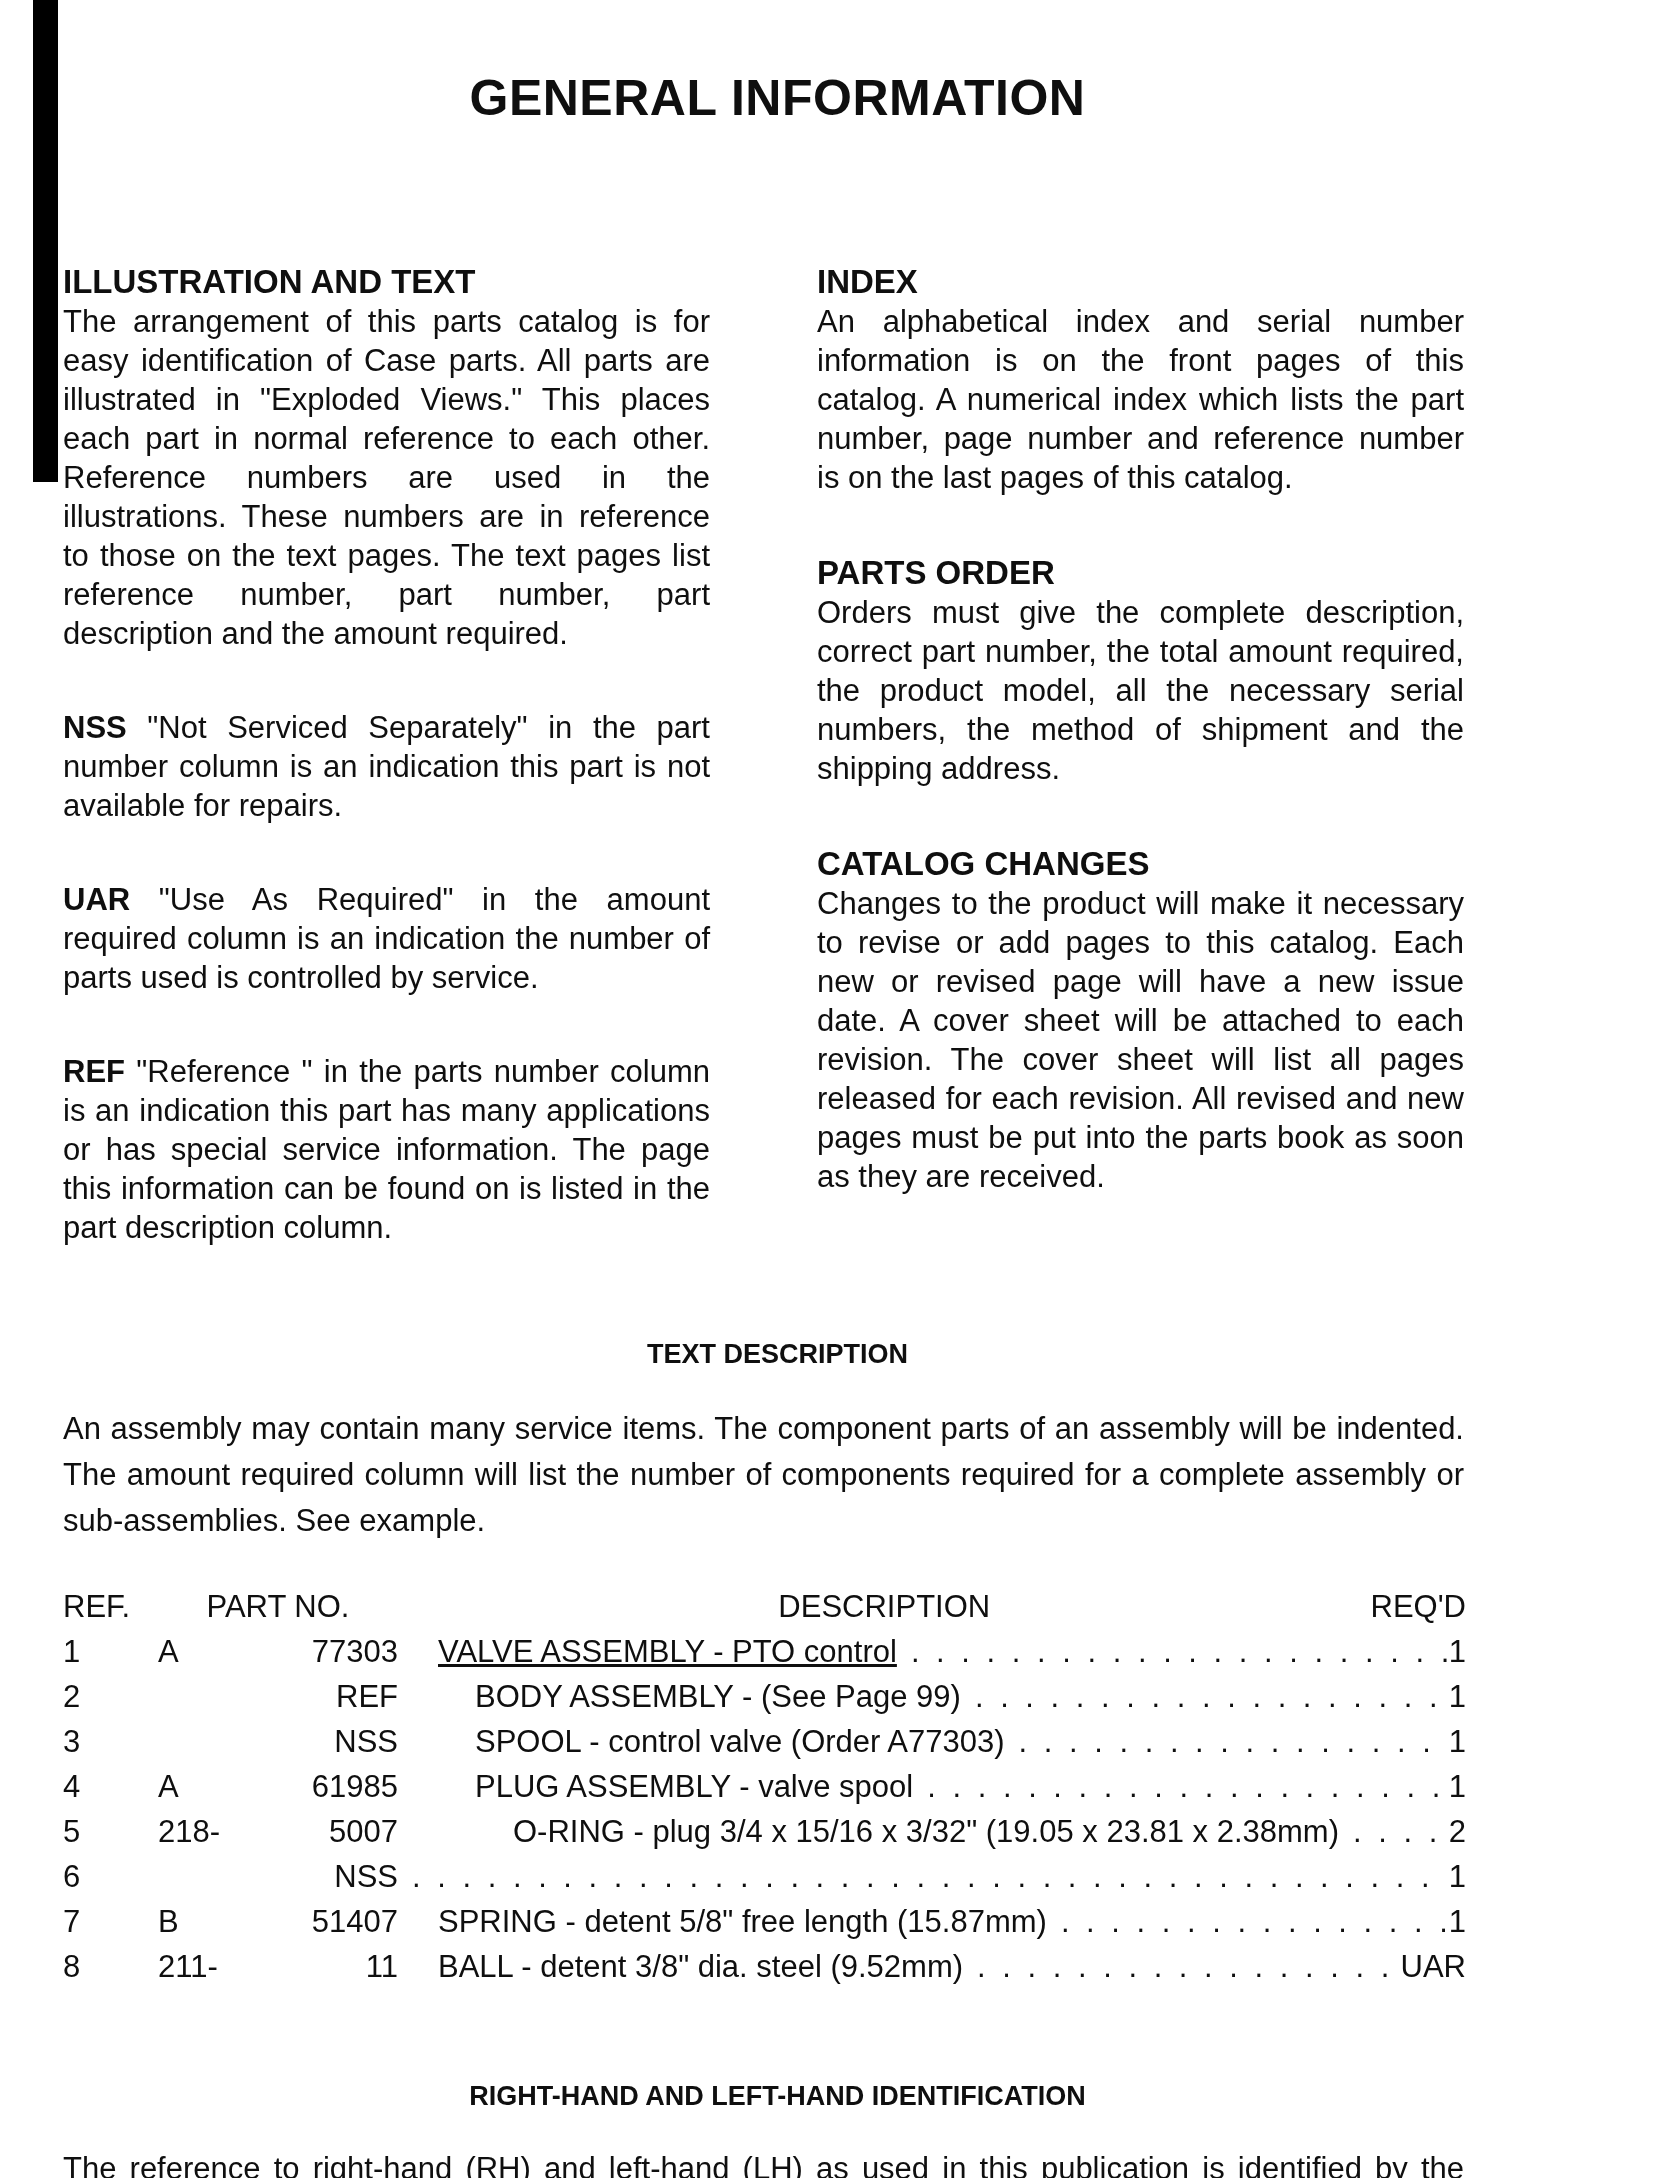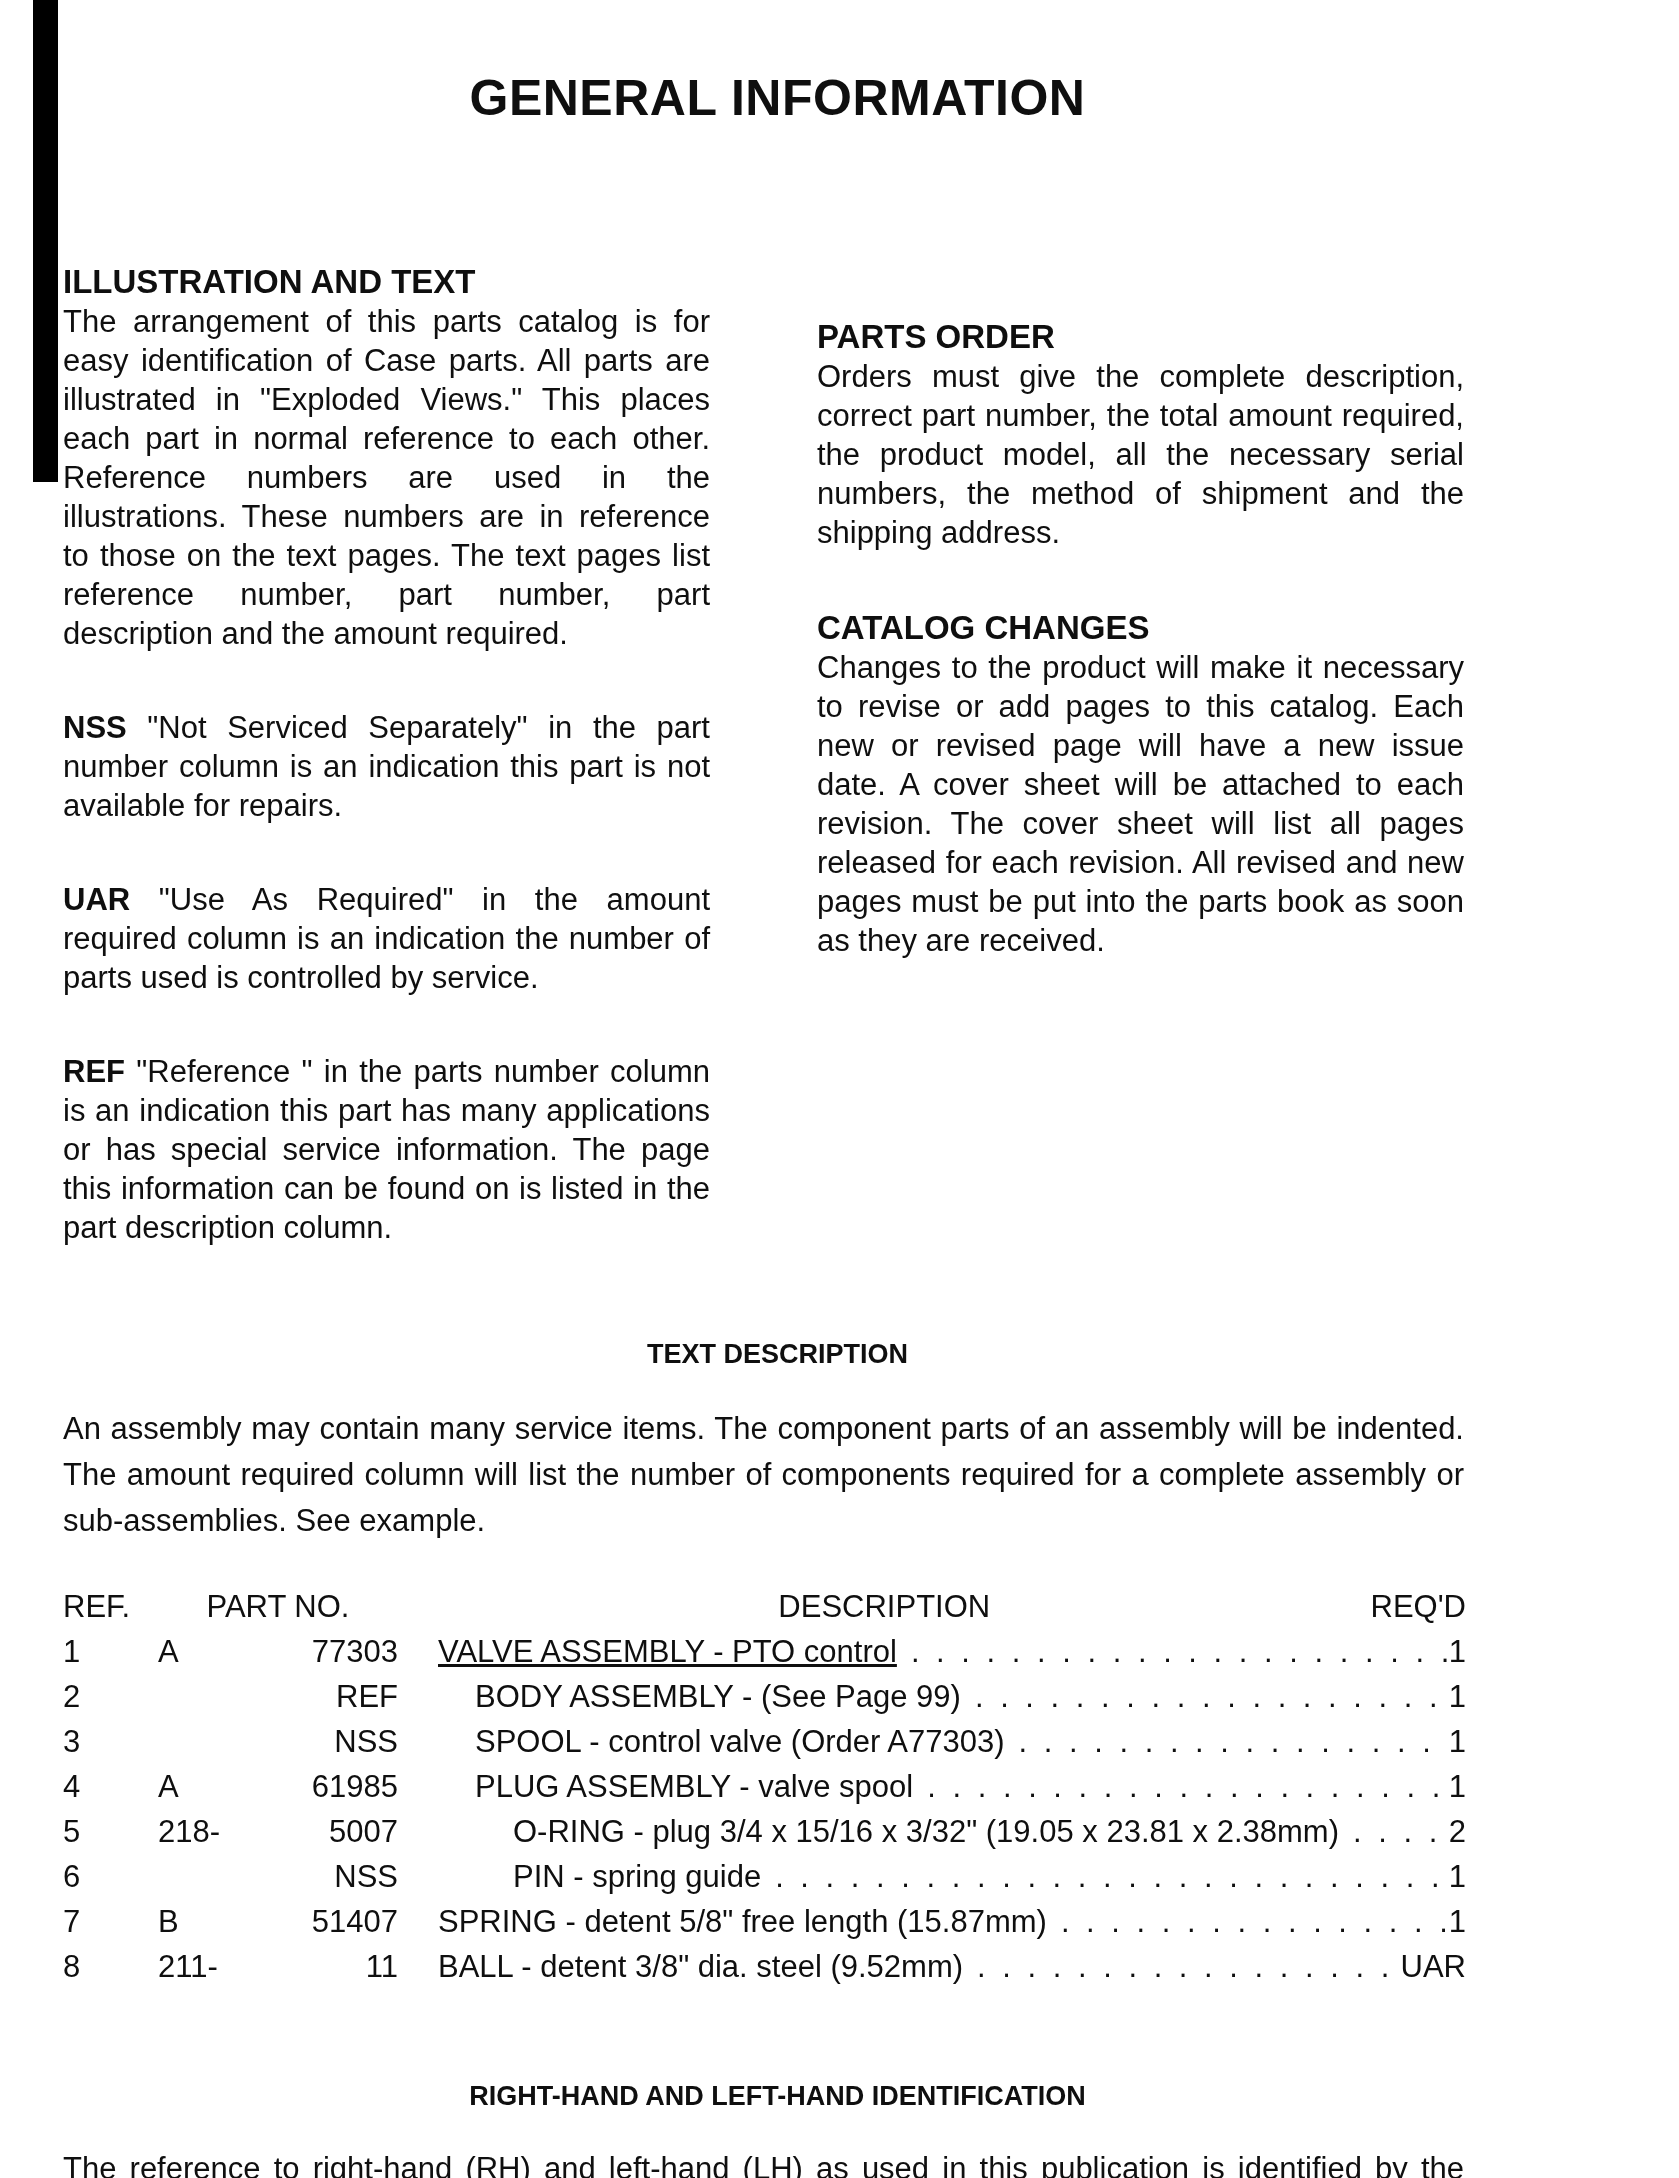--- a/index.html
+++ b/index.html
@@ -52,20 +52,24 @@
       </section>
       <section class="gap">
         <p class="para"><span class="term">UAR</span> <span>"Use As Required" in the amount required column is an indication the number of parts used is controlled by service.</span></p>
       </section>
       <section class="gap">
         <p class="para"><span class="term">REF</span> <span>"Reference " in the parts number column is an indication this part has many applications or has special service information. The page this information can be found on is listed in the part description column.</span></p>
       </section>
     </div>
 
     <div class="col">
+      <section>
+        <h2 class="sec">INDEX</h2>
+        <p class="para">An alphabetical index and serial number information is on the front pages of this catalog. A numerical index which lists the part number, page number and reference number is on the last pages of this catalog.</p>
+      </section>
       <section class="gap">
         <h2 class="sec">PARTS ORDER</h2>
         <p class="para">Orders must give the complete description, correct part number, the total amount required, the product model, all the necessary serial numbers, the method of shipment and the shipping address.</p>
       </section>
       <section class="gap">
         <h2 class="sec">CATALOG CHANGES</h2>
         <p class="para">Changes to the product will make it necessary to revise or add pages to this catalog. Each new or revised page will have a new issue date. A cover sheet will be attached to each revision. The cover sheet will list all pages released for each revision. All revised and new pages must be put into the parts book as soon as they are received.</p>
       </section>
     </div>
   </div>
@@ -123,21 +127,20 @@
     <span class="c-num">5007</span>
     <span class="c-desc" style="padding-left: 115px;">O-RING - plug 3/4 x 15/16 x 3/32" (19.05 x 23.81 x 2.38mm)</span>
     <span class="leader">. . . . . . . . . . . . . . . . . . . . . . . . . . . . . . . . . . . . . . . . . . . . . . . . . . . . . . . . . . . . . . . . . . . . . . </span>
     <span class="c-reqd">2</span>
   </div>
 
   <div class="trow">
     <span class="c-ref">6</span>
     <span class="c-prefix"></span>
     <span class="c-num">NSS</span>
-    <span class="c-desc" style="padding-left: 115px;">PIN - spring guide</span>
     <span class="leader">. . . . . . . . . . . . . . . . . . . . . . . . . . . . . . . . . . . . . . . . . . . . . . . . . . . . . . . . . . . . . . . . . . . . . . </span>
     <span class="c-reqd">1</span>
   </div>
 
   <div class="trow">
     <span class="c-ref">7</span>
     <span class="c-prefix">B</span>
     <span class="c-num">51407</span>
     <span class="c-desc" style="padding-left: 40px;">SPRING - detent 5/8" free length (15.87mm)</span>
     <span class="leader">. . . . . . . . . . . . . . . . . . . . . . . . . . . . . . . . . . . . . . . . . . . . . . . . . . . . . . . . . . . . . . . . . . . . . . </span>

